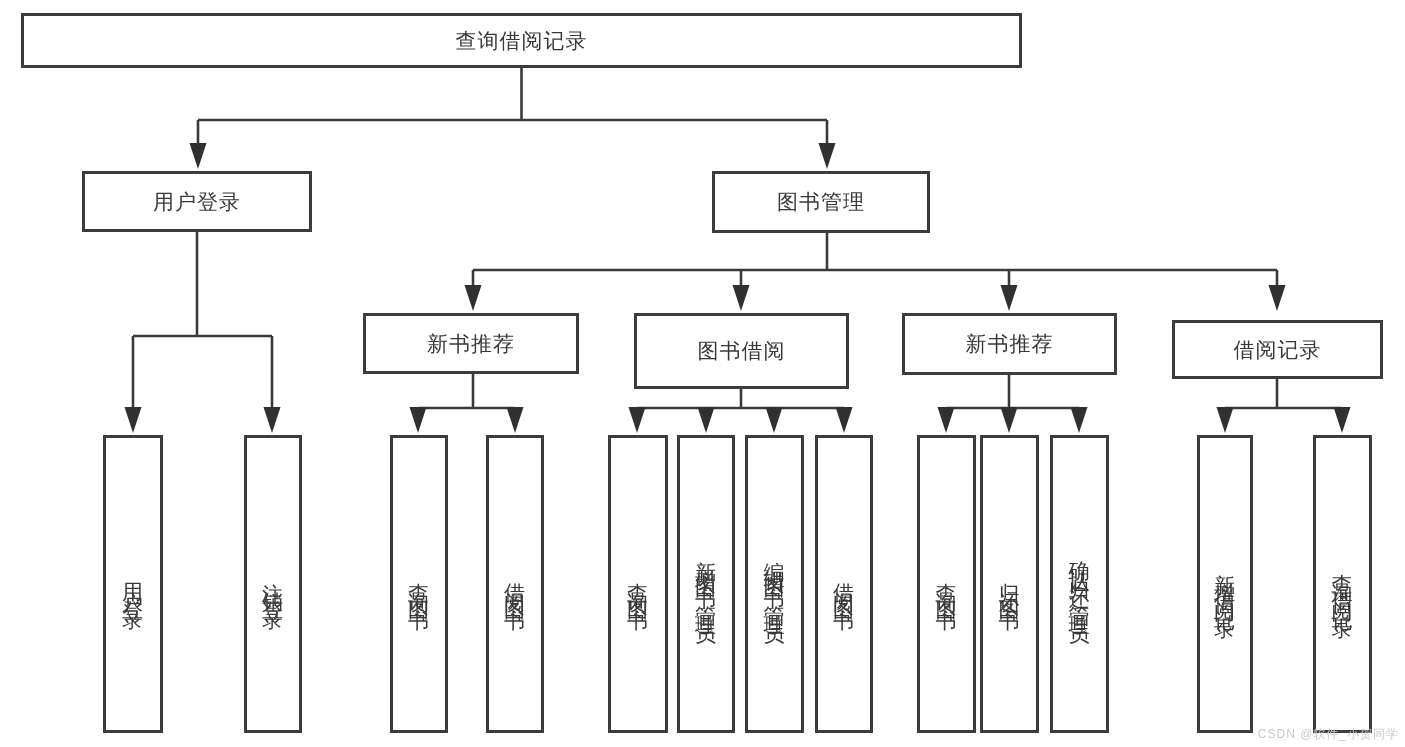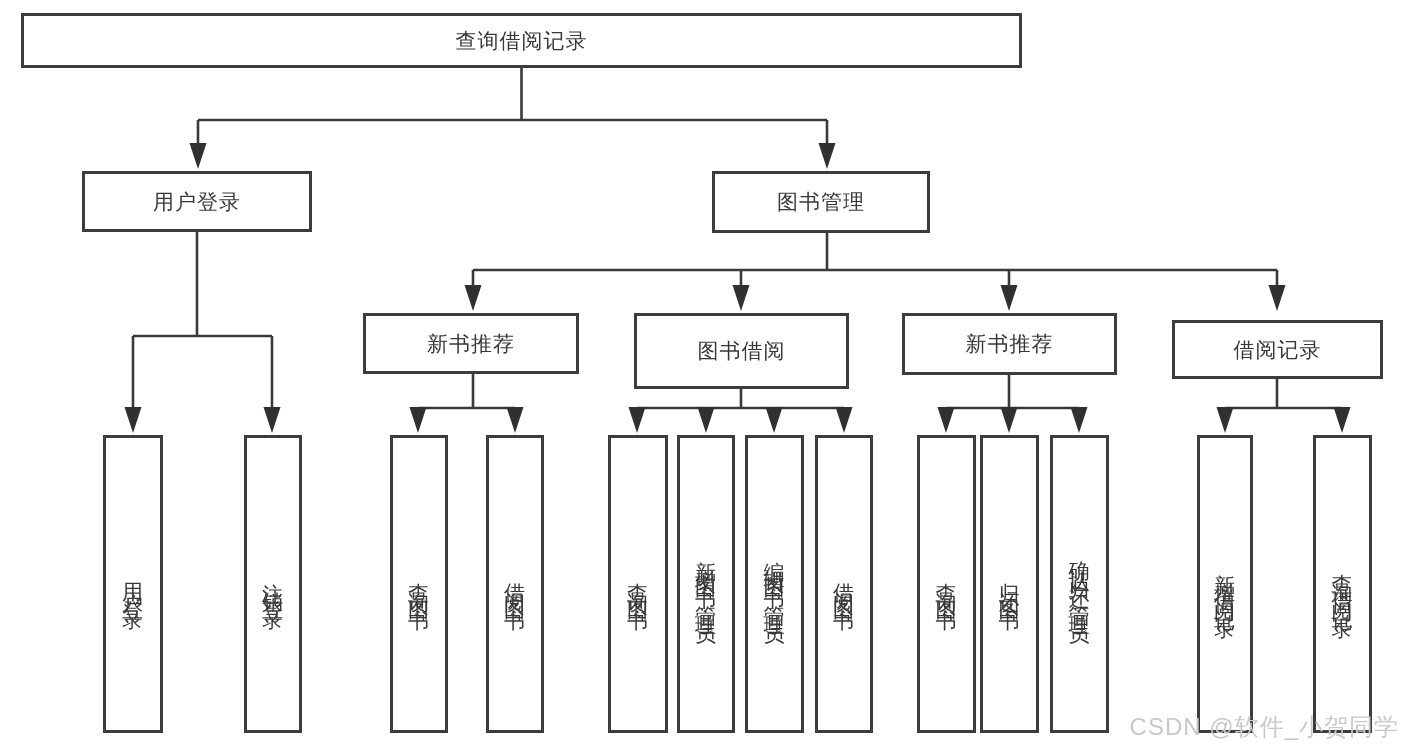--- a/index.html
+++ b/index.html
@@ -40,21 +40,21 @@
     text-orientation:mixed;
     font-size:21px;
     letter-spacing:9px;
     color:var(--text);
     white-space:nowrap;
     line-height:1;
   }
   .watermark{
     position:absolute;
     right:6px;bottom:4px;
-    font-size:24px;
+    font-size:12px;
     color:var(--wm);
     letter-spacing:1px;
     white-space:nowrap;
   }
 </style>
 </head>
 <body>
 
 <div id="canvas">
 

